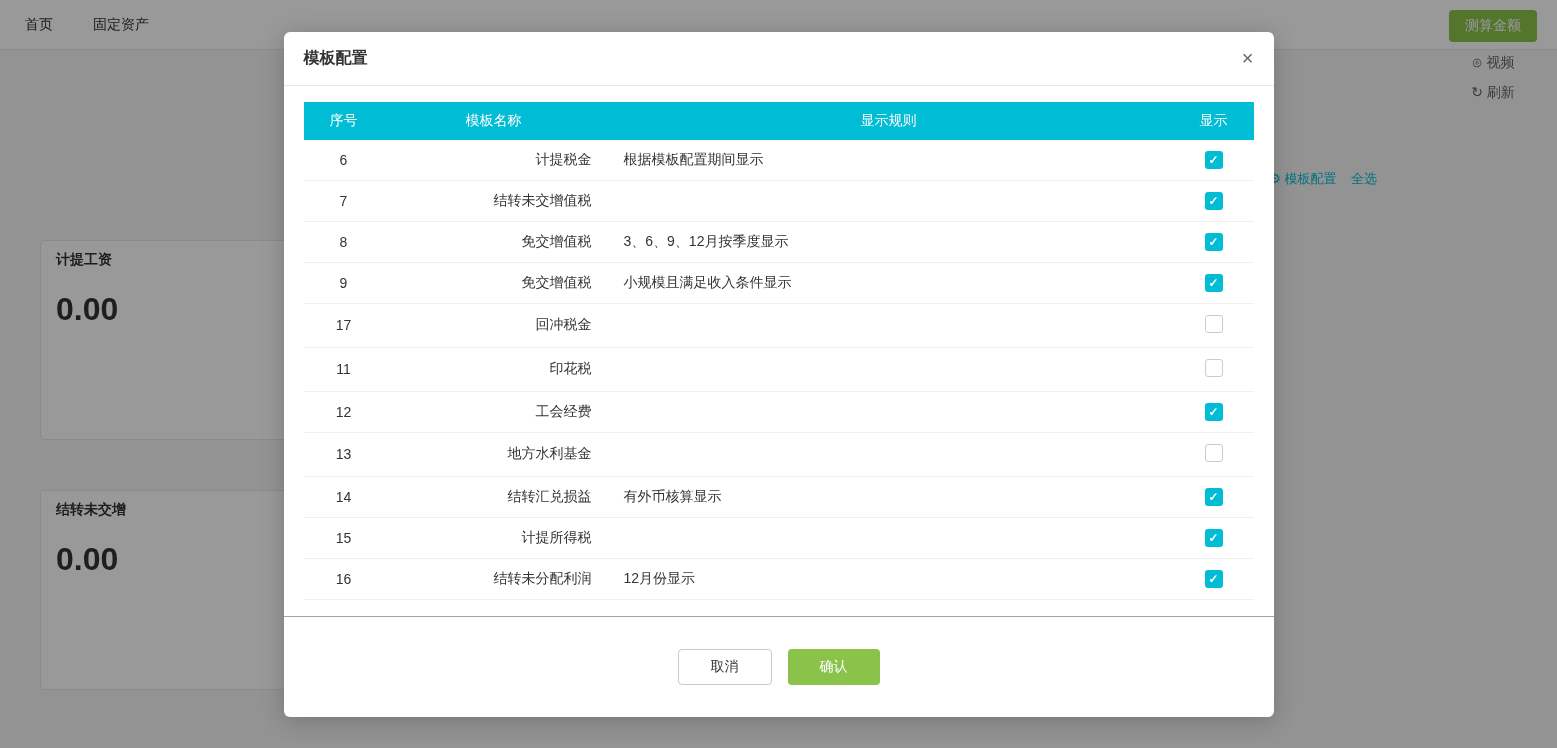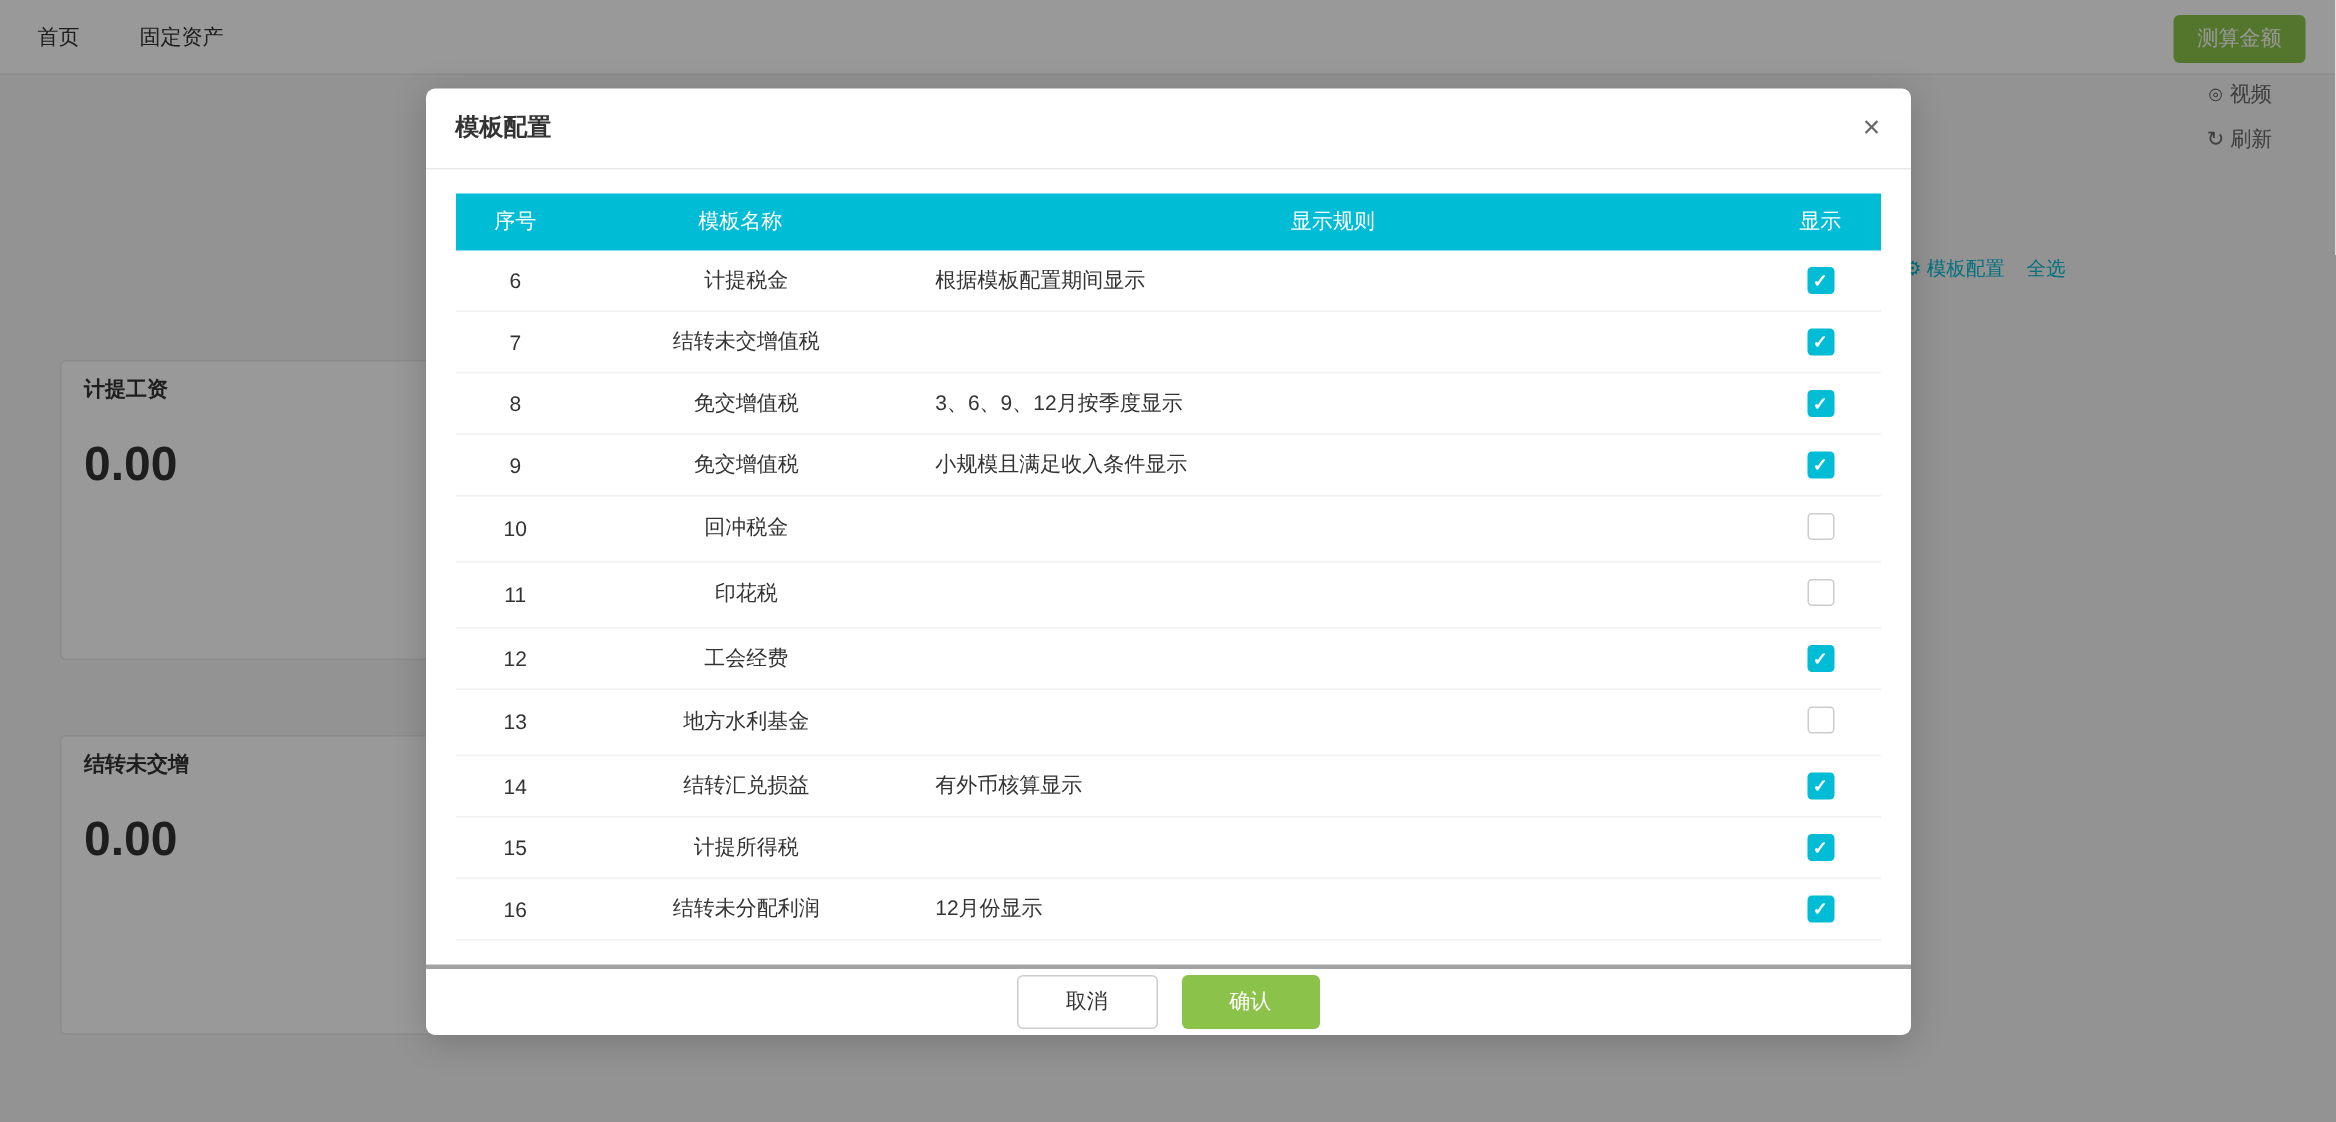--- a/index.html
+++ b/index.html
@@ -195,21 +195,21 @@
     .config-table tbody tr {
       border-bottom: 1px solid #f0f0f0;
     }
     .config-table tbody td {
       padding: 11px 12px;
       text-align: center;
       color: #333;
       font-size: 14px;
     }
     .config-table tbody td:nth-child(2) {
-      text-align: center;
+      text-align: right;
       padding-left: 20px;
     }
     .config-table tbody td:nth-child(3) {
       text-align: left;
       padding-left: 20px;
     }
 
     
     .checkbox-checked {
       width: 18px;
@@ -232,25 +232,25 @@
       height: 18px;
       background: #fff;
       border: 1.5px solid #ccc;
       border-radius: 3px;
       display: inline-block;
       cursor: pointer;
     }
 
     
     .modal-footer {
-      padding: 4px 20px;
+      padding: 32px 20px;
       display: flex;
       justify-content: center;
       gap: 16px;
-      border-top: 3px solid #a3a3a3;
+      border-top: 1px solid #a3a3a3;
     }
     .btn-cancel {
       padding: 8px 32px;
       border: 1px solid #ccc;
       background: #fff;
       border-radius: 4px;
       cursor: pointer;
       font-size: 14px;
       color: #333;
     }
@@ -392,21 +392,21 @@
               <td>3、6、9、12月按季度显示</td>
               <td style="text-align: center;"><div class="checkbox-checked" style="display: inline-block;"></div></td>
             </tr>
             <tr>
               <td>9</td>
               <td>免交增值税</td>
               <td>小规模且满足收入条件显示</td>
               <td style="text-align: center;"><div class="checkbox-checked" style="display: inline-block;"></div></td>
             </tr>
             <tr>
-              <td>10</td>
+              <td>17</td>
               <td>回冲税金</td>
               <td></td>
               <td style="text-align: center;"><div class="checkbox-unchecked" style="display: inline-block;"></div></td>
             </tr>
             <tr>
               <td>11</td>
               <td>印花税</td>
               <td></td>
               <td style="text-align: center;"><div class="checkbox-unchecked" style="display: inline-block;"></div></td>
             </tr>

